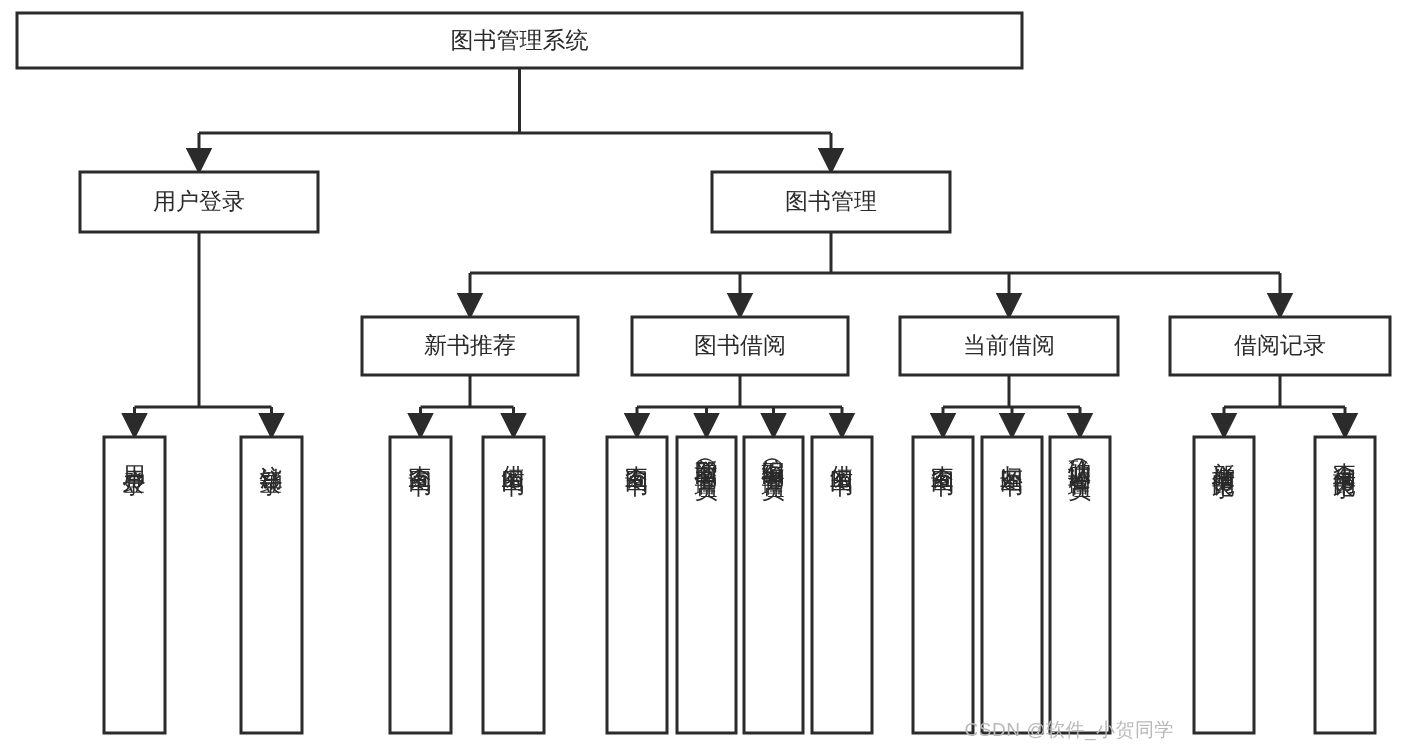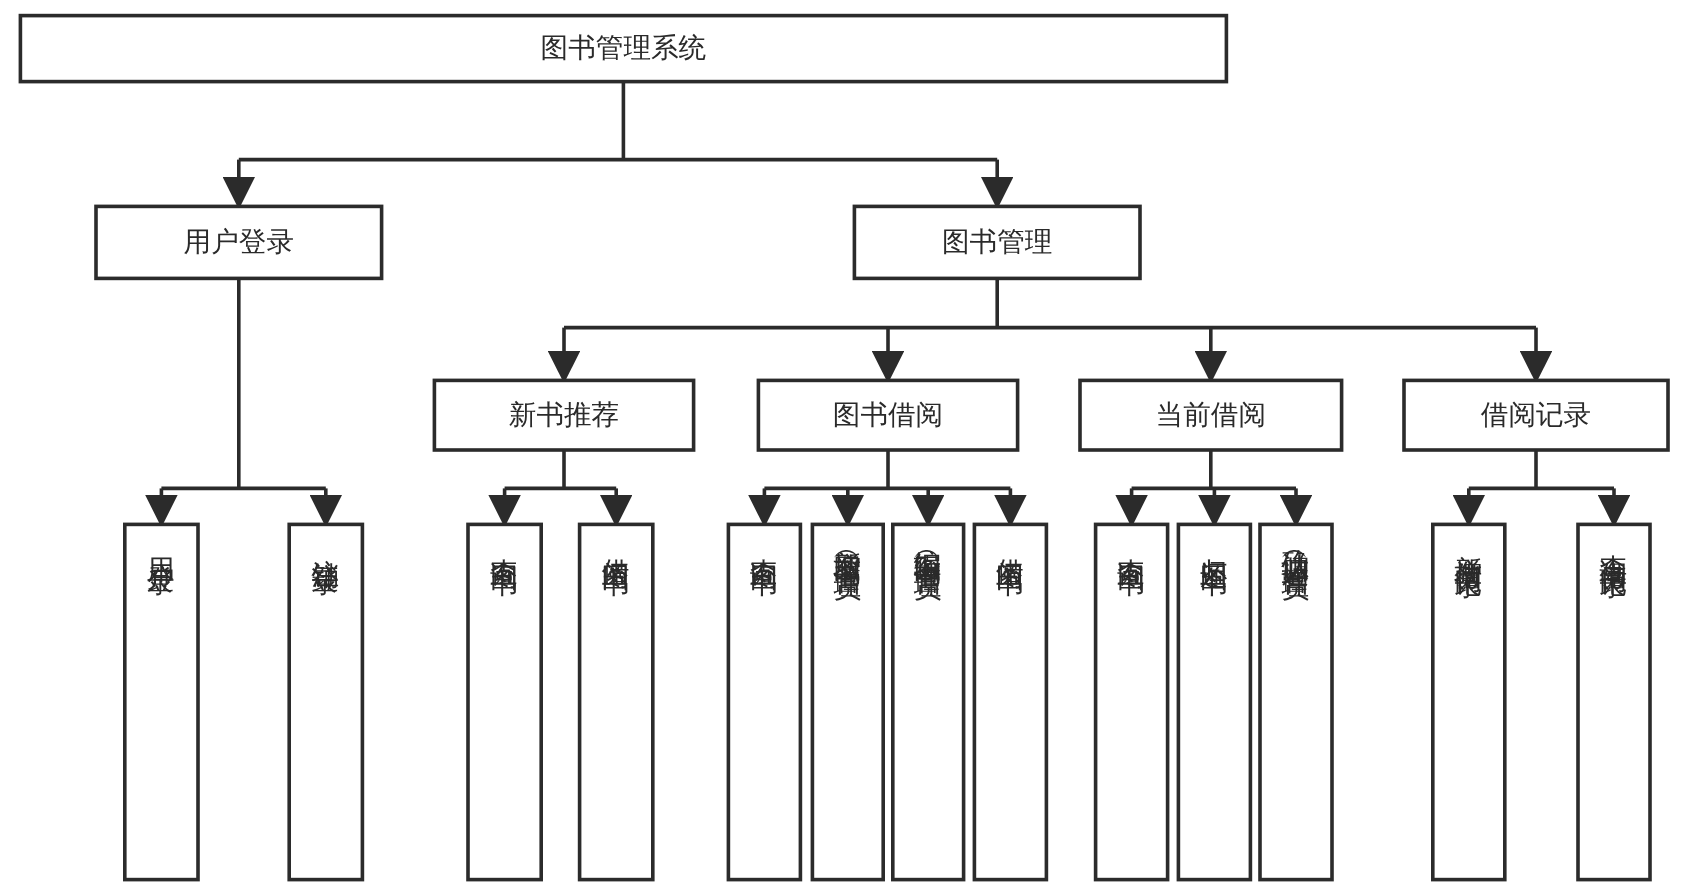--- a/index.html
+++ b/index.html
@@ -190,13 +190,14 @@
           <rect x="1194" y="437" width="60" height="296" class="node-box"></rect>
           <text class="node-label-v" x="1224" y="453" text-anchor="middle">新增借阅记录</text>
         </g>
         <g>
           <rect x="1315" y="437" width="60" height="296" class="node-box"></rect>
           <text class="node-label-v" x="1345" y="453" text-anchor="middle">查询借阅记录</text>
         </g>
       </g>
   </svg>
 
+  <div class="watermark">CSDN @软件_小贺同学</div>
 </div>
 
 </body></html>

